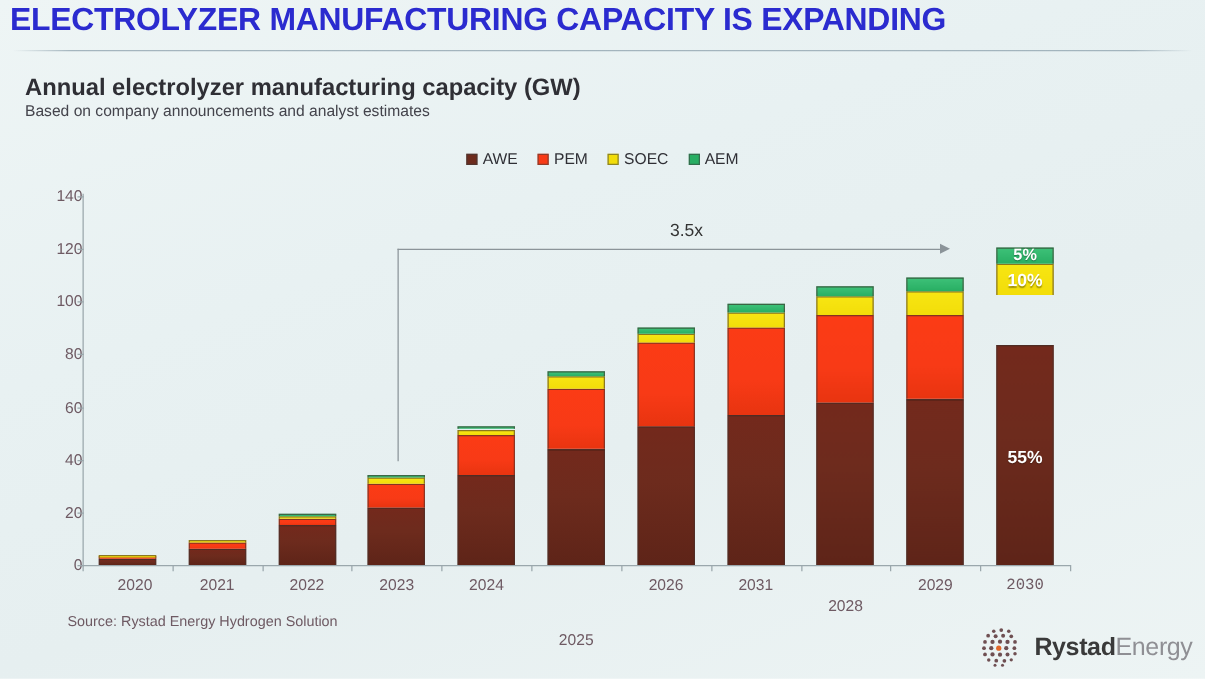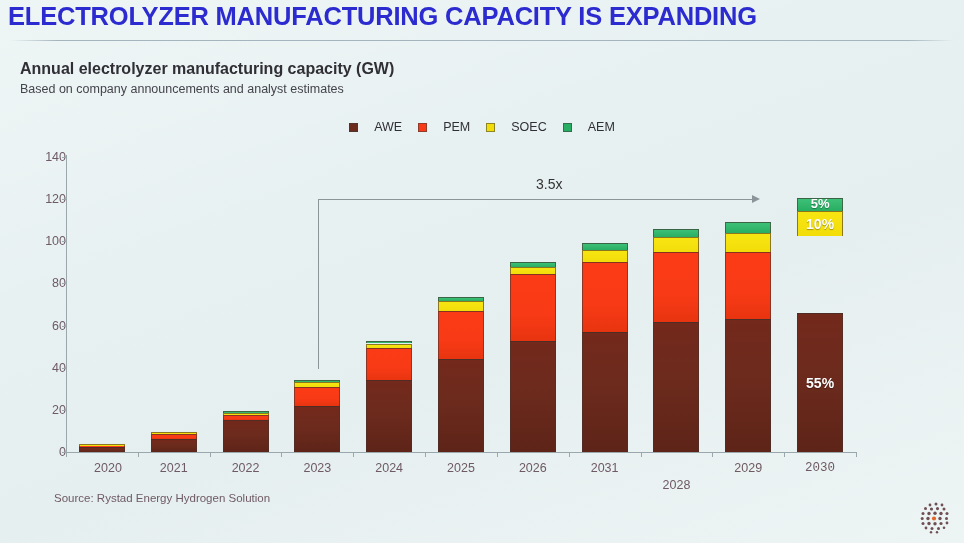--- a/index.html
+++ b/index.html
@@ -26,42 +26,42 @@
   #title-rule {
     position: absolute;
     left: 10px; top: 40px;
     width: 944px; height: 1px;
     background: linear-gradient(90deg, rgba(150,170,180,0) 0%, rgba(140,160,172,0.75) 5%, rgba(140,160,172,0.75) 95%, rgba(150,170,180,0) 100%);
   }
   
   #chart-title {
     position: absolute;
     left: 20px; top: 60px;
-    font-size: 16px;
+    font-size: 19px;
     font-weight: bold;
     color: #2f2f35;
   }
   #chart-subtitle {
     position: absolute;
     left: 20px; top: 82px;
     font-size: 12.5px;
     color: #44444c;
   }
   
   #legend {
     position: absolute;
     left: 0; top: 120px;
     width: 964px;
     display: flex;
     justify-content: center;
     gap: 16px;
     font-size: 12.5px;
     color: #2f2f35;
   }
-  .legend-item { display: flex; align-items: center; gap: 16px; }
+  .legend-item { display: flex; align-items: center; gap: 4px; }
   .legend-swatch {
     width: 9px; height: 9px;
     border: 1px solid rgba(60,60,60,.55);
     display: block;
   }
   
   #plot {
     position: absolute;
     left: 0; top: 0;
     width: 964px; height: 543px;
@@ -231,21 +231,21 @@
       <div class="xlabel" style="left: 108px;">2020</div>
       <div class="xtick-mark" style="left: 66px;"></div>
       <div class="xlabel" style="left: 173.727px;">2021</div>
       <div class="xtick-mark" style="left: 137.818px;"></div>
       <div class="xlabel" style="left: 245.545px;">2022</div>
       <div class="xtick-mark" style="left: 209.636px;"></div>
       <div class="xlabel" style="left: 317.364px;">2023</div>
       <div class="xtick-mark" style="left: 281.455px;"></div>
       <div class="xlabel" style="left: 389.182px; text-align: right;">2024</div>
       <div class="xtick-mark" style="left: 353.273px;"></div>
-      <div class="xlabel" style="left: 461px;">2025</div>
+      <div class="xlabel" style="left: 461px; margin-top: 44px;">2025</div>
       <div class="xtick-mark" style="left: 425.091px;"></div>
       <div class="xlabel" style="left: 532.818px;">2026</div>
       <div class="xtick-mark" style="left: 496.909px;"></div>
       <div class="xlabel" style="left: 604.636px;">2031</div>
       <div class="xtick-mark" style="left: 568.727px;"></div>
       <div class="xlabel" style="left: 676.455px; margin-top: 17px;">2028</div>
       <div class="xtick-mark" style="left: 640.545px;"></div>
       <div class="xlabel" style="left: 748.273px;">2029</div>
       <div class="xtick-mark" style="left: 712.364px;"></div>
       <div class="xlabel" style="left: 820.091px; font-family: Liberation Mono, monospace;">2030</div>
@@ -305,21 +305,21 @@
         <div class="seg soec" style="height: 14.75px; bottom: 200.179px;"></div>
         <div class="seg aem" style="height: 8.42857px; bottom: 214.929px;"></div>
       </div>
       <div class="bar-group" style="left: 725.273px; width: 46px; top: 157px; height: 295px;">
         <div class="seg awe" style="height: 132.75px; bottom: 0px;"></div>
         <div class="seg pem" style="height: 67.4286px; bottom: 132.75px;"></div>
         <div class="seg soec" style="height: 18.9643px; bottom: 200.179px;"></div>
         <div class="seg aem" style="height: 10.5357px; bottom: 219.143px;"></div>
       </div>
       <div class="bar-group" style="left: 797.091px; width: 46px; top: 157px; height: 295px;">
-        <div class="seg awe" style="height: 139px; bottom: 0px;">
+        <div class="seg awe" style="height: 176px; bottom: 0px;">
           <span class="seg-label">55%</span>
         </div>
         <div class="seg soec" style="height: 25.2857px; bottom: 215.982px;">
           <span class="seg-label">10%</span>
         </div>
         <div class="seg aem" style="height: 12.6429px; bottom: 241.268px;">
           <span class="seg-label tiny">5%</span>
         </div>
       </div>
     </div>
@@ -357,13 +357,16 @@
         <circle cx="29" cy="23" r="1.4"></circle>
       <circle cx="8" cy="28" r="1.4"></circle>
         <circle cx="14" cy="28.5" r="1.5"></circle>
         <circle cx="20.5" cy="28.6" r="1.5"></circle>
         <circle cx="26" cy="27.8" r="1.3"></circle>
       <circle cx="13" cy="32.2" r="1.2"></circle>
         <circle cx="19" cy="32.2" r="1.2"></circle>
     </g>
     <circle cx="16" cy="18.5" r="2.1" fill="#e2682a"></circle>
   </svg>
+  <div id="logo-text">
+    <span class="b">Rystad</span><span class="l">Energy</span>
+  </div>
 </div>
 
 </body></html>

